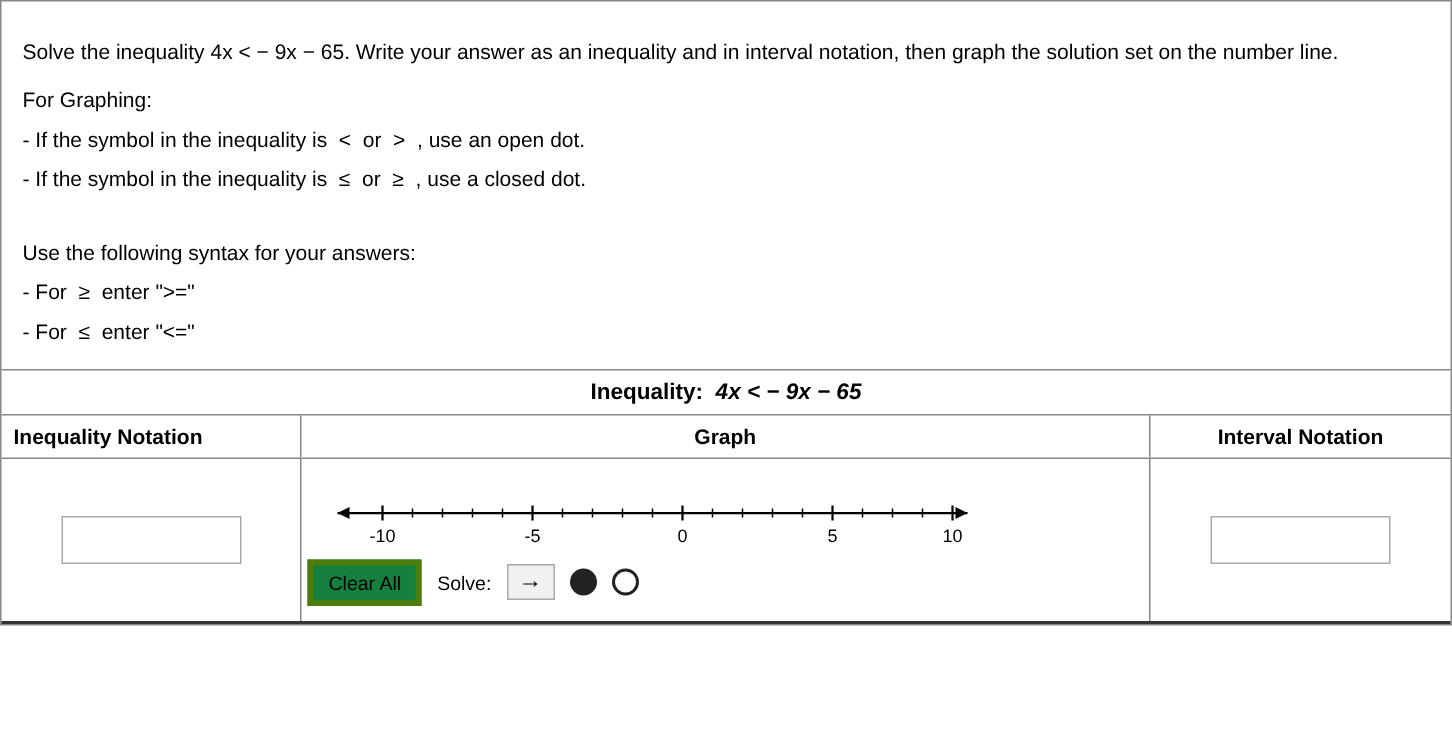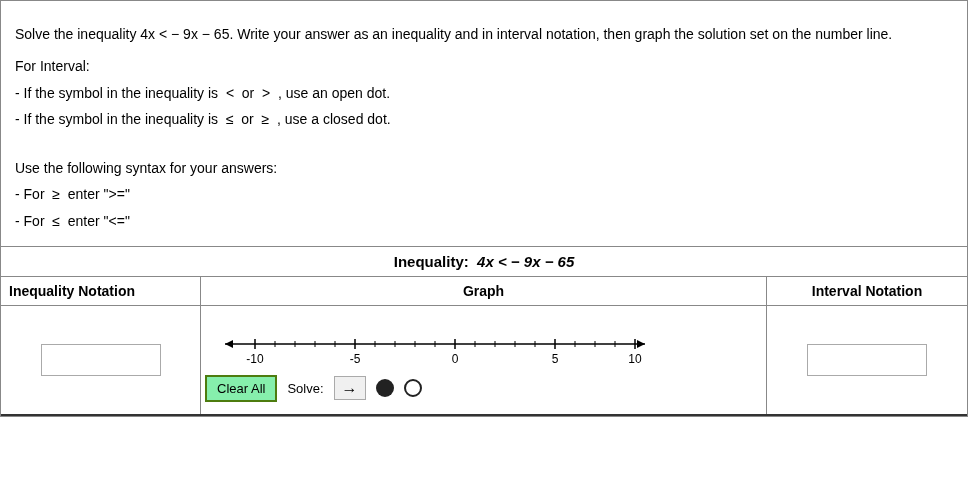--- a/index.html
+++ b/index.html
@@ -135,22 +135,22 @@
     }
 
     .controls-row {
       display: flex;
       align-items: center;
       gap: 10px;
       margin-top: 6px;
     }
 
     .clear-all-btn {
-      border: 2px solid #4d7c0f;
-      background: #86efac;
+      border: 4px solid #4d7c0f;
+      background: #15803d;
       padding: 4px 10px;
       font-size: 13px;
       cursor: pointer;
     }
 
     .draw-label {
       font-size: 13px;
       font-weight: normal;
     }
 
@@ -194,21 +194,21 @@
     }
   </style>
 </head>
 <body>
 
 <div class="main-container">
 
   <div class="problem-section">
     <p>Solve the inequality 4x &lt; − 9x − 65. Write your answer as an inequality and in interval notation, then graph the solution set on the number line.</p>
     <div class="instructions">
-      <p>For Interval:</p>
+      <p>For Graphing:</p>
       <p>- If the symbol in the inequality is &nbsp;&lt;&nbsp; or &nbsp;&gt;&nbsp; , use an open dot.</p>
       <p>- If the symbol in the inequality is &nbsp;≤&nbsp; or &nbsp;≥&nbsp; , use a closed dot.</p>
       <br>
       <p>Use the following syntax for your answers:</p>
       <p>- For &nbsp;≥&nbsp; enter "&gt;="</p>
       <p>- For &nbsp;≤&nbsp; enter "&lt;="</p>
     </div>
   </div>
 
   <div class="inequality-header">

